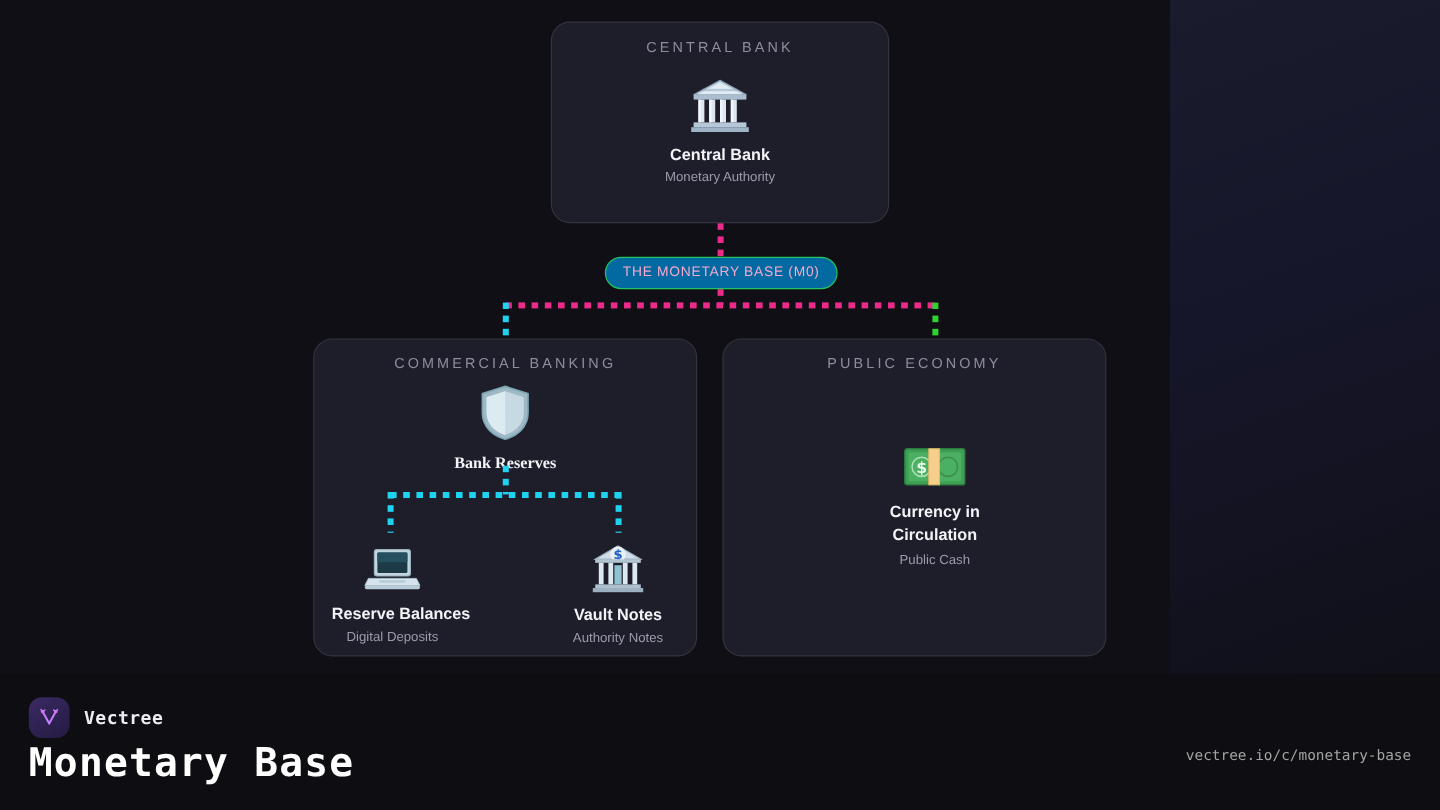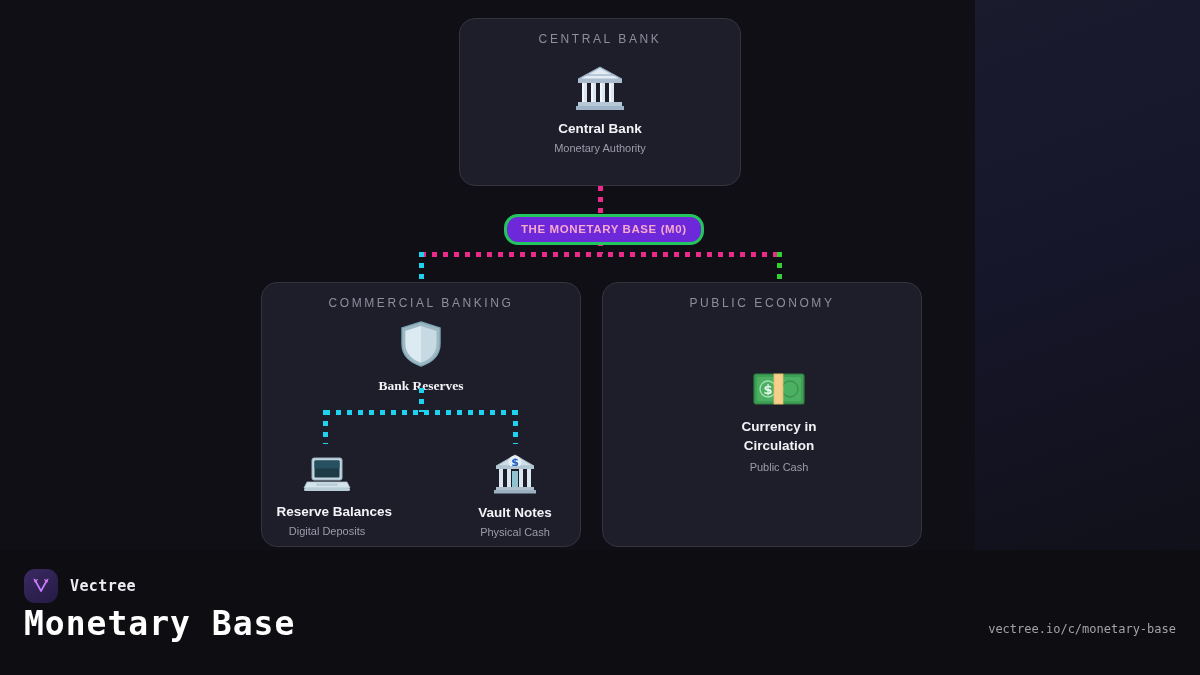--- a/index.html
+++ b/index.html
@@ -50,32 +50,32 @@
   .dash-h { height:5px; }
   .pink-v  { background-image:linear-gradient(#ec2a8a 50%, transparent 0); background-size:5px 11px; }
   .pink-h  { background-image:linear-gradient(90deg,#ec2a8a 50%, transparent 0); background-size:11px 5px; }
   .cyan-v  { background-image:linear-gradient(#1fd2f0 50%, transparent 0); background-size:5px 11px; }
   .cyan-h  { background-image:linear-gradient(90deg,#1fd2f0 50%, transparent 0); background-size:11px 5px; }
   .green-v { background-image:linear-gradient(#2fd22f 50%, transparent 0); background-size:5px 11px; }
 
   
   .badge {
     position:absolute;
-    background:#6d28d9;
-    border:3px solid #22c55e;
+    background:#0369a1;
+    border:1px solid #22c55e;
     border-radius:14px;
     color:#f6a8cf;
-    font-size:11.5px; font-weight:bold; letter-spacing:.6px;
+    font-size:11.5px; font-weight:normal; letter-spacing:.6px;
     padding:6px 14px 7px;
     white-space:nowrap;
     z-index:5;
   }
 
   
-  .footer { position:absolute; left:0; top:550px; width:1200px; height:113px; background:#0d0d12; }
+  .footer { position:absolute; left:0; top:562px; width:1200px; height:113px; background:#0d0d12; }
   .brand-row { position:absolute; left:24px; top:19px; display:flex; align-items:center; gap:12px; }
   .logo {
     width:34px; height:34px; border-radius:11px;
     background:linear-gradient(145deg,#3b2a63,#241a42);
     display:flex; align-items:center; justify-content:center;
   }
   .brand-name {
     font-family:"DejaVu Sans Mono", monospace;
     font-size:15px; font-weight:bold; color:#ececf2; letter-spacing:.4px;
   }
@@ -172,21 +172,21 @@
       <rect x="3" y="14" width="38" height="3" fill="#b2c5d3"></rect>
       <rect x="6" y="17" width="4" height="18" fill="#dce8f1"></rect>
       <rect x="14" y="17" width="4" height="18" fill="#dce8f1"></rect>
       <rect x="26" y="17" width="4" height="18" fill="#dce8f1"></rect>
       <rect x="34" y="17" width="4" height="18" fill="#dce8f1"></rect>
       <rect x="19" y="19" width="6" height="16" fill="#8fc3cf"></rect>
       <rect x="3" y="35" width="38" height="3" fill="#aebfcd"></rect>
       <rect x="1" y="38" width="42" height="3.5" fill="#9cb0c0"></rect>
     </svg>
     <div class="nlabel" style="margin-top:7px;">Vault Notes</div>
-    <div class="nsub">Physical Cash</div>
+    <div class="nsub">Authority Notes</div>
   </div>
 
   <div class="panel" style="left:602px; top:282px; width:320px; height:265px;">
     <div class="panel-title" style="top:13px;">PUBLIC ECONOMY</div>
   </div>
 
   <div class="node" style="left:714px; top:370px; width:130px;">
     <svg class="icon" width="52" height="38" viewBox="0 0 52 38">
       <rect x="1" y="4" width="50" height="30" rx="2" fill="#3ea055"></rect>
       <rect x="1" y="4" width="50" height="30" rx="2" fill="none" stroke="#2e7d41" stroke-width="1.2"></rect>

